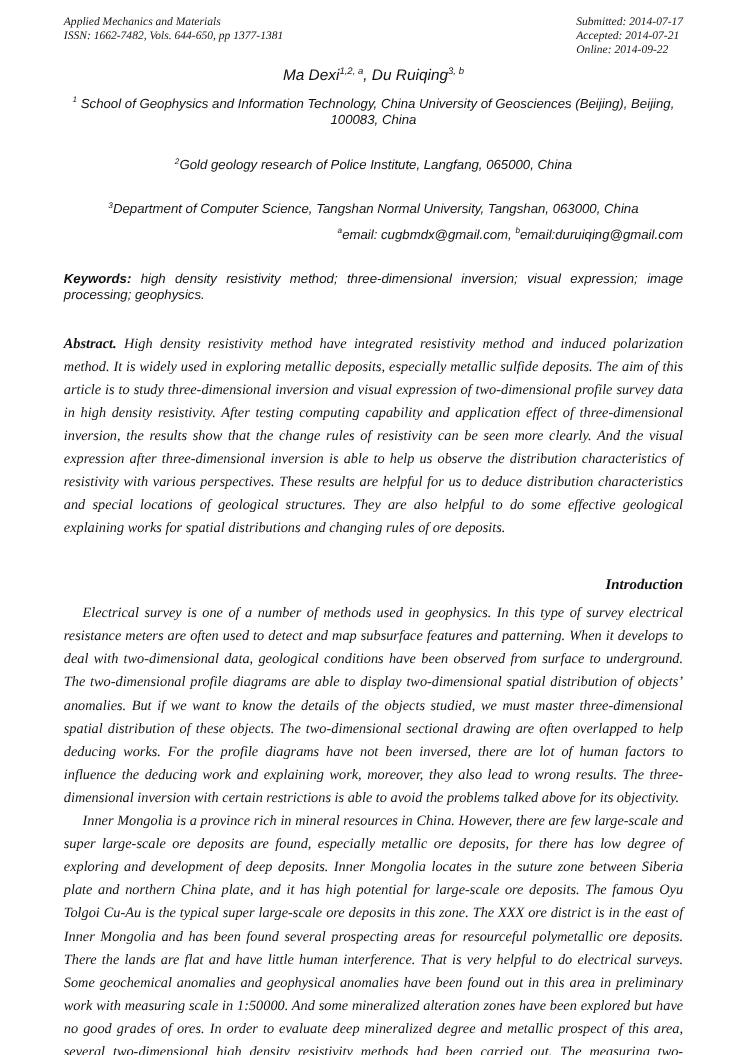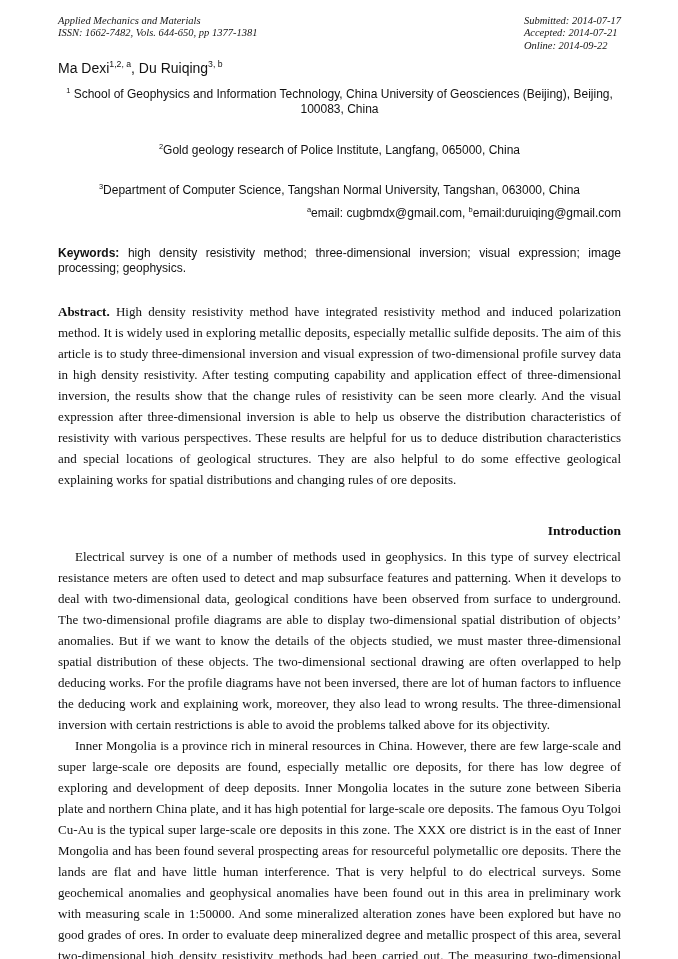--- a/index.html
+++ b/index.html
@@ -1,15 +1,15 @@
 <!DOCTYPE html>
 <html><head>
 <meta charset="utf-8">
 <style>
-  * { margin: 0; padding: 0; box-sizing: border-box; }
+  * { margin: 0; padding: 0; box-sizing: border-box; font-style: italic; }
   html, body { background: #ffffff; }
   body {
     width: 678px;
     height: 959px;
     margin: 0 auto;
     font-family: "Liberation Serif", serif;
     color: #111111;
     overflow: hidden;
   }
   .page {
@@ -33,21 +33,21 @@
     margin-top: 21px;
     text-align: center;
     font-family: "Liberation Sans", sans-serif;
     font-weight: bold;
     font-size: 15px;
     line-height: 21px;
     color: #0d0d0d;
   }
   .authors {
     margin-top: 7px;
-    text-align: left;
+    text-align: center;
     font-family: "Liberation Sans", sans-serif;
     font-size: 14px;
     line-height: 19px;
   }
   sup {
     font-size: 0.62em;
     vertical-align: super;
     line-height: 0;
   }
   .affil {

